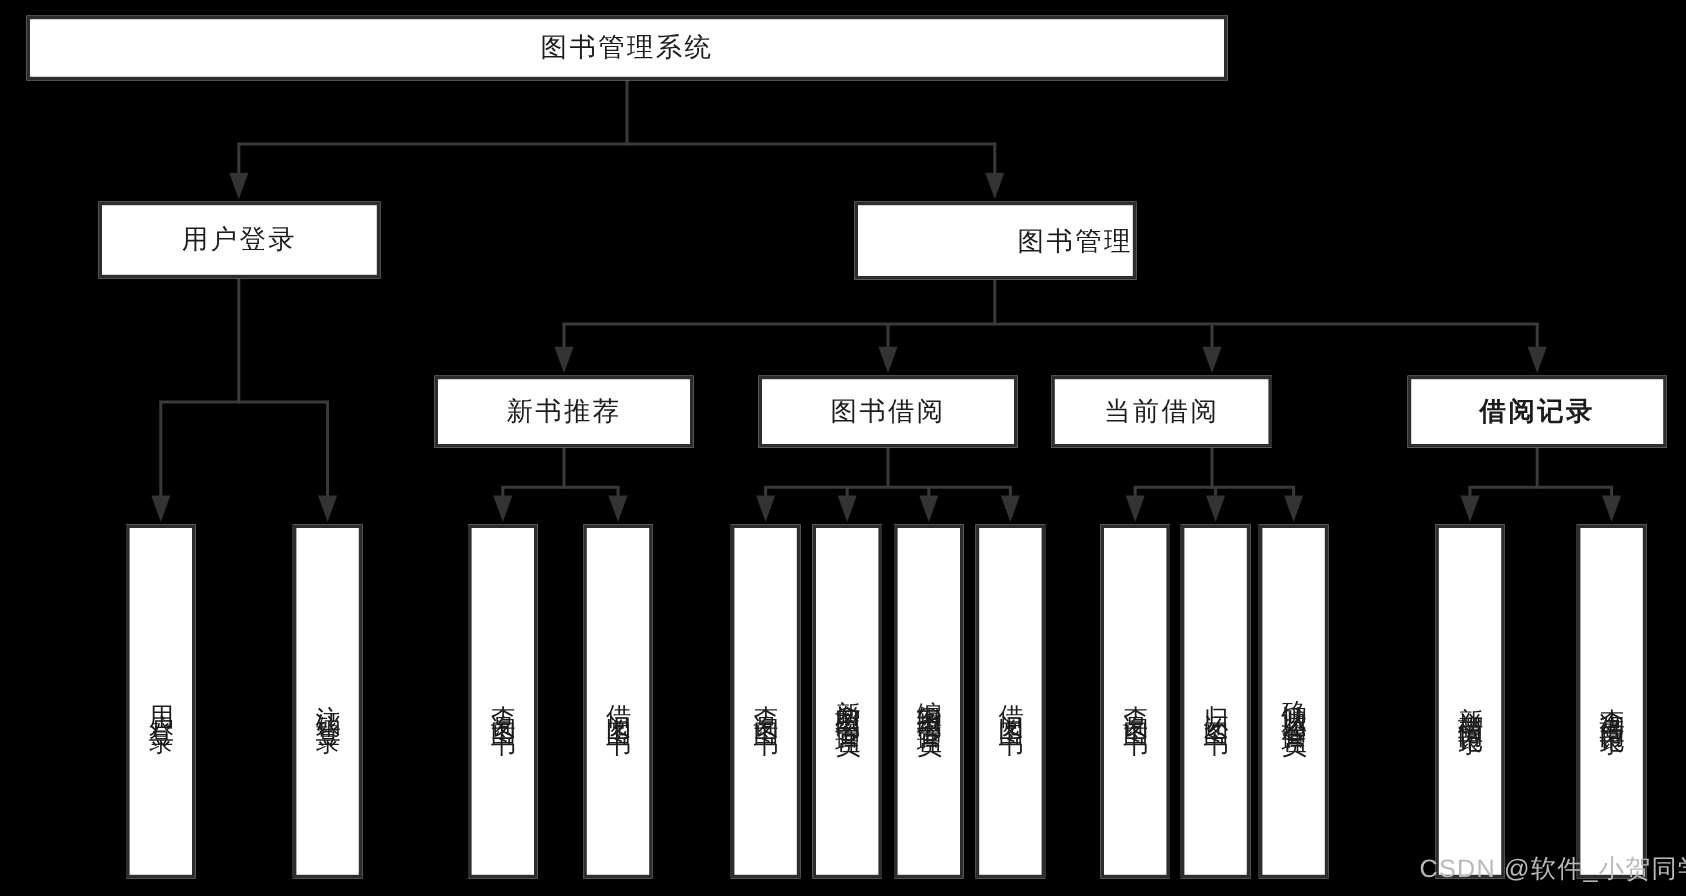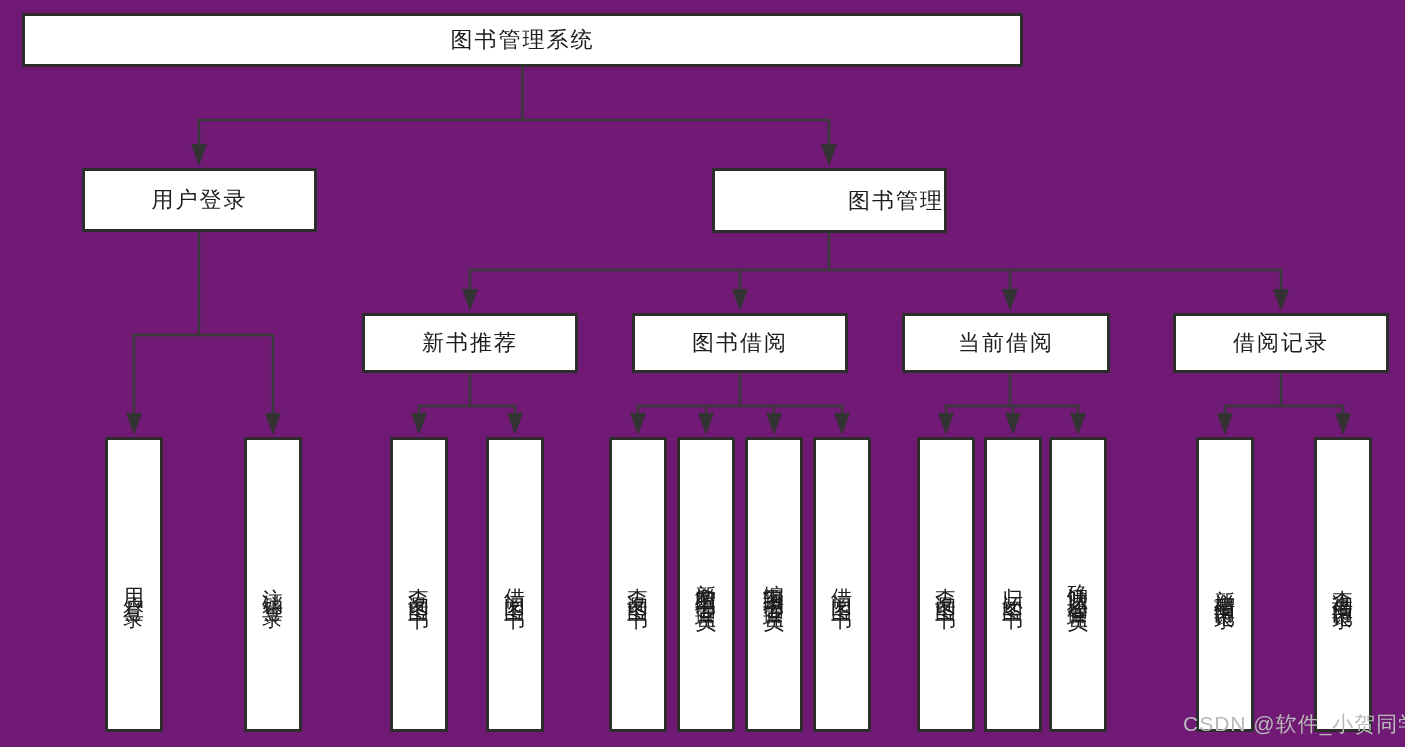--- a/index.html
+++ b/index.html
@@ -1,21 +1,21 @@
 <!DOCTYPE html>
 <html><head>
 <meta charset="utf-8">
 <style>
   html, body { margin: 0; padding: 0; background: #ffffff; }
   body { font-family: "Liberation Sans", sans-serif; }
   .canvas {
     position: relative;
     width: 1405px;
     height: 747px;
-    background: #701a75;
+    background: #000000;
     overflow: hidden;
   }
   .connectors { position: absolute; left: 0; top: 0; }
   .box {
     position: absolute;
     box-sizing: border-box;
     border: 3px solid #2d2d2d;
     background: #ffffff;
     display: flex;
     align-items: center;
@@ -125,24 +125,24 @@
   <div class="box" style="left:712px; top:168px; width:235px; height:65px;justify-content:flex-end;">
     <span>图书管理</span>
   </div>
 
   <div class="box" style="left:362px; top:313px; width:216px; height:60px;align-items:center;">
     <span>新书推荐</span>
   </div>
   <div class="box" style="left:632px; top:313px; width:216px; height:60px;">
     <span>图书借阅</span>
   </div>
-  <div class="box" style="left:902px; top:313px; width:208px; height:60px;">
+  <div class="box" style="left:876px; top:313px; width:184px; height:60px;">
     <span>当前借阅</span>
   </div>
-  <div class="box" style="left:1173px; top:313px; width:216px; height:60px;">
+  <div class="box" style="left:1173px; top:313px; width:216px; height:60px;font-weight:bold;">
     <span>借阅记录</span>
   </div>
 
   <div class="box leaf" style="left:105px; top:437px; width:58px; height:295px;">用户登录</div>
   <div class="box leaf" style="left:244px; top:437px; width:58px; height:295px;">注销登录</div>
 
   <div class="box leaf" style="left:390px; top:437px; width:58px; height:295px;">查询图书</div>
   <div class="box leaf" style="left:486px; top:437px; width:58px; height:295px;">借阅图书</div>
 
   <div class="box leaf" style="left:609px; top:437px; width:58px; height:295px;">查询图书</div>

